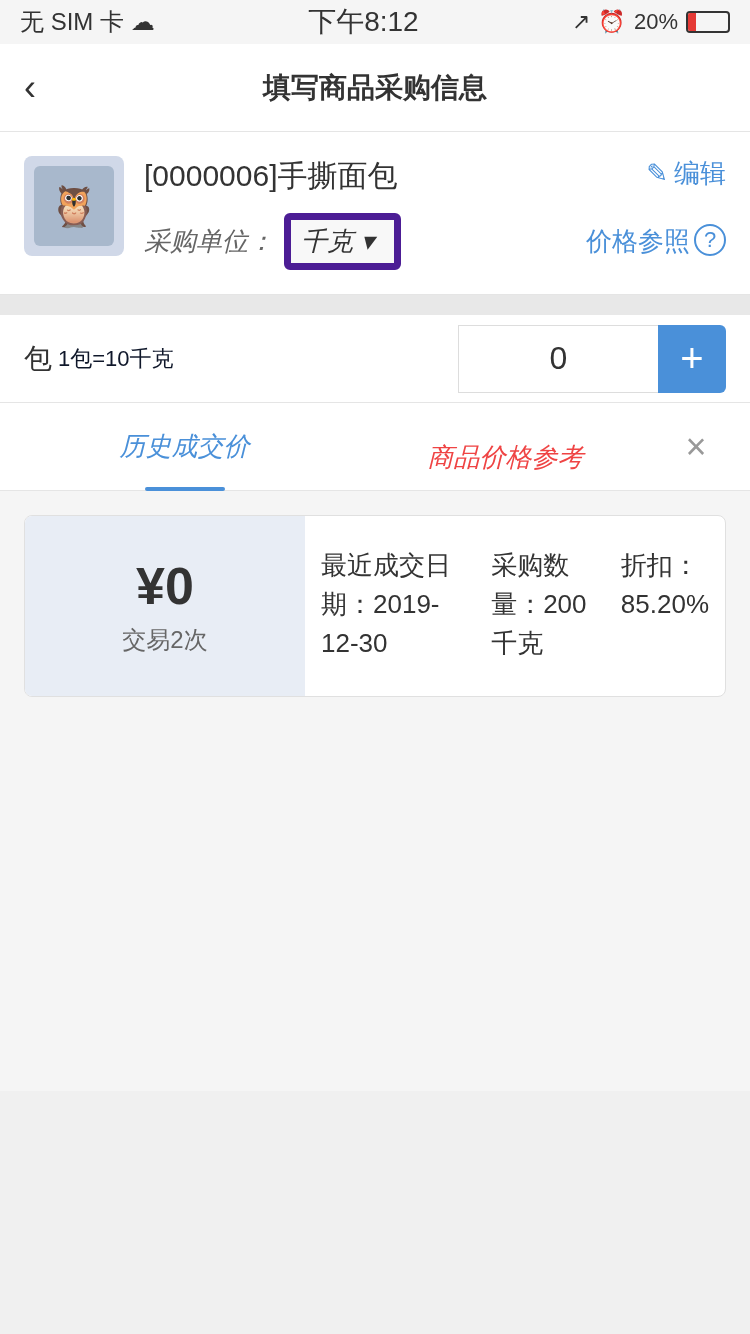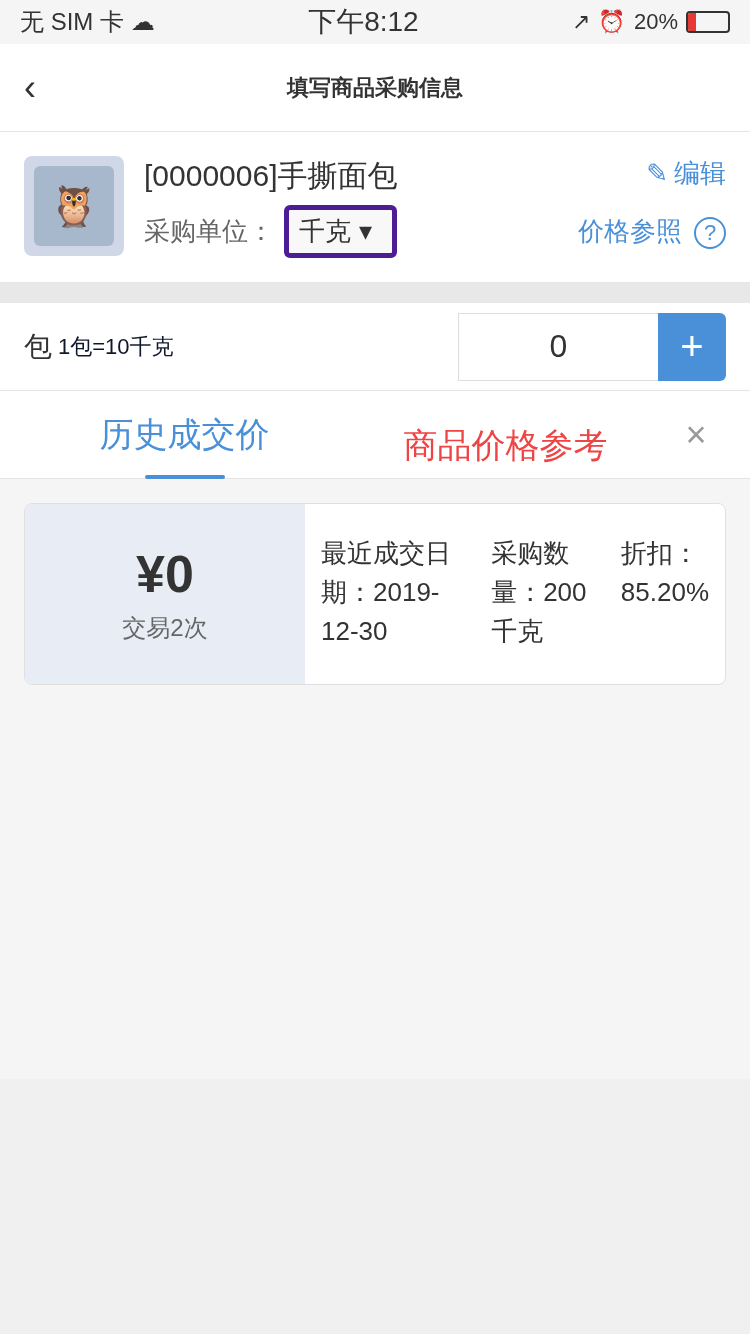--- a/index.html
+++ b/index.html
@@ -83,21 +83,21 @@
       border-bottom: 1px solid #e5e5e5;
     }
     .nav-back {
       position: absolute;
       left: 24px;
       font-size: 36px;
       color: #333;
       cursor: pointer;
     }
     .nav-title {
-      font-size: 22px;
+      font-size: 28px;
       font-weight: 600;
       color: #333;
     }
 
     
     .product-card {
       background: #fff;
       margin: 0;
       padding: 24px 24px 24px 24px;
       display: flex;
@@ -128,21 +128,21 @@
       font-size: 40px;
       color: #6a7d9a;
     }
     .product-info {
       flex: 1;
     }
     .product-header {
       display: flex;
       justify-content: space-between;
       align-items: flex-start;
-      margin-bottom: 8px;
+      margin-bottom: 16px;
     }
     .product-name {
       font-size: 30px;
       color: #333;
       font-weight: 500;
     }
     .edit-btn {
       display: flex;
       align-items: center;
       gap: 6px;
@@ -154,37 +154,38 @@
       display: flex;
       justify-content: space-between;
       align-items: center;
     }
     .unit-left {
       display: flex;
       align-items: center;
       gap: 10px;
       font-size: 26px;
       color: #666;
+      font-style: italic;
     }
     .unit-select {
-      border: 5px solid #4c1d95;
+      border: 7px solid #4c1d95;
       border-radius: 6px;
       padding: 4px 20px 4px 10px;
       font-size: 26px;
       color: #333;
       background: #f8f8f8;
       position: relative;
       display: inline-flex;
       align-items: center;
       gap: 8px;
     }
     .price-ref {
       display: flex;
-      align-items: flex-end;
-      gap: 12px;
+      align-items: flex-start;
+      gap: 4px;
       color: #4a90d9;
       font-size: 26px;
       cursor: pointer;
     }
     .help-circle {
       width: 32px;
       height: 32px;
       border: 2px solid #4a90d9;
       border-radius: 50%;
       display: inline-flex;
@@ -263,21 +264,22 @@
     }
     .tab-item {
       flex: 1;
       display: flex;
       flex-direction: column;
       align-items: center;
       justify-content: center;
       height: 88px;
       position: relative;
       cursor: pointer;
-      font-size: 34px;
+      font-size: 26px;
+      font-style: italic;
     }
     .tab-item.active {
       color: #4a90d9;
     }
     .tab-item.inactive {
       color: #ef4444;
       margin-top: 22px;
     }
     .tab-underline {
       position: absolute;

